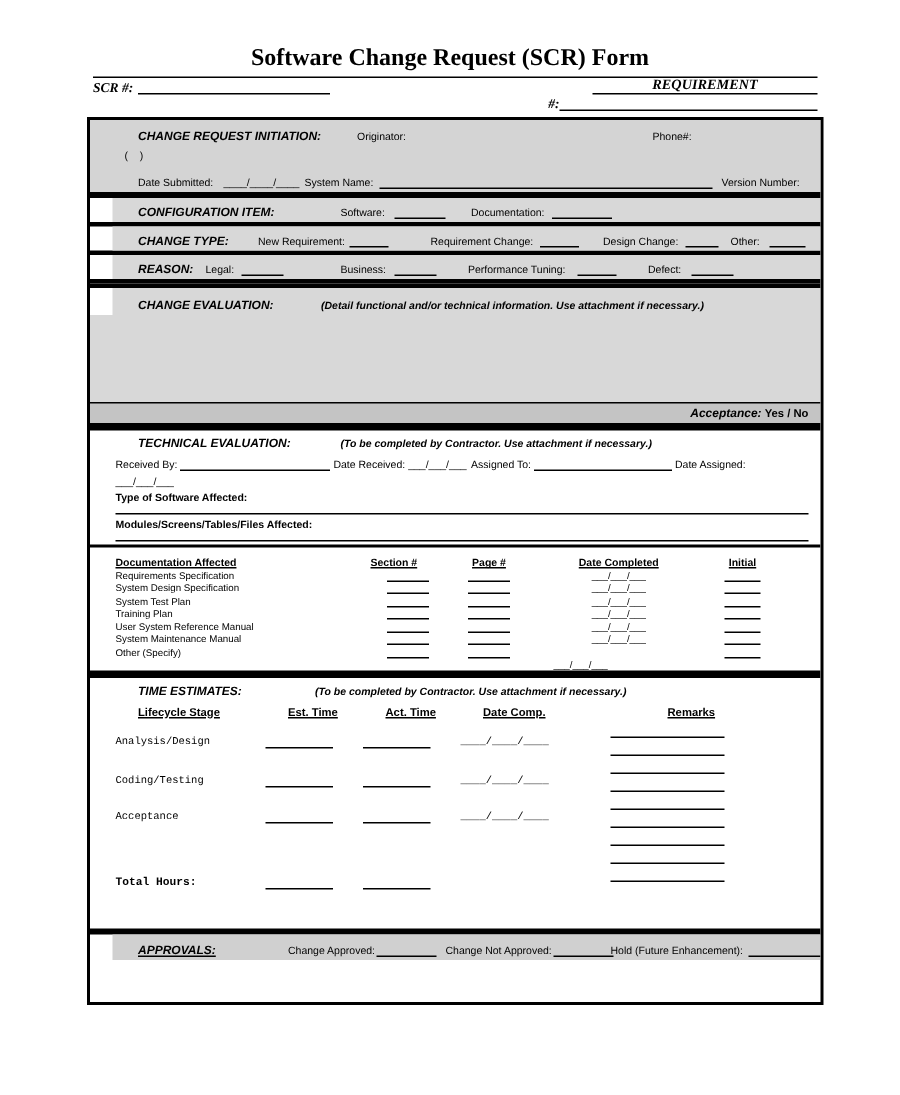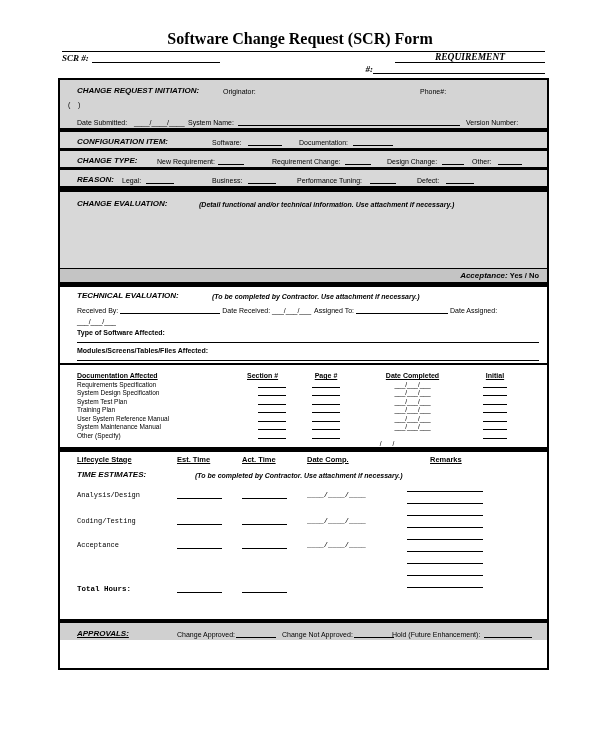--- a/index.html
+++ b/index.html
@@ -10,21 +10,21 @@
   .title-rule{position:absolute;top:51px;left:62px;right:55px;border-top:1px solid #000;height:0;}
   .subhead{position:absolute;top:52px;left:62px;right:55px;display:flex;align-items:flex-end;
            font-family:"Liberation Serif",serif;font-weight:bold;font-style:italic;font-size:9px;height:11px;}
   .sp{flex:1;}
   .req-box{width:150px;text-align:center;border-bottom:1px solid #000;font-size:9.5px;font-style:italic;}
   .req-num{position:absolute;top:64px;left:62px;right:55px;display:flex;justify-content:flex-end;align-items:flex-end;
            font-family:"Liberation Serif",serif;font-weight:bold;font-style:italic;font-size:9px;height:10px;}
   .bl{display:inline-block;border-bottom:1px solid #000;height:7px;}
   .form-box{position:absolute;left:58px;top:78px;width:487px;height:588px;border:2px solid #000;background:#fff;overflow:hidden;}
   .bar{background:#000;width:100%;}
-  .prow{position:relative;white-space:nowrap;font-size:7px;}
+  .prow{position:relative;white-space:nowrap;font-size:7px;margin-left:15px;}
   .abs{position:absolute;bottom:2px;}
   .h{font-weight:bold;font-style:italic;font-size:8px;}
   .hint{font-weight:bold;font-style:italic;font-size:7px;}
   .hint2{font-weight:bold;font-style:italic;font-size:6.5px;}
   .b{font-weight:bold;}
   .gray1{background:#d4d4d4;}
   .grayrow{background:#d8d8d8;}
   .descblank{background:#d8d8d8;height:58px;}
   .attach{background:#c4c4c4;border-top:1px solid #000;height:13px;text-align:right;padding-right:8px;
           font-size:7.5px;line-height:13px;white-space:nowrap;}
@@ -225,30 +225,30 @@
         <span class="bl cc" style="width:24px"></span>
       </div>
       <div style="height:8px;display:flex;align-items:flex-end">
         <span style="margin-left:292px">___/___/___</span>
       </div>
     </div>
 
     <div class="bar" style="height:5px"></div>
 
     <div>
+      <div class="prow" style="height:15px">
+        <span class="abs h" style="left:17px">TIME ESTIMATES:</span>
+        <span class="abs hint" style="left:135px">(To be completed by Contractor.  Use attachment if necessary.)</span>
+      </div>
       <div class="prow thead" style="height:14px">
         <span class="abs thh" style="left:17px">Lifecycle Stage</span>
         <span class="abs thh" style="left:117px">Est. Time</span>
         <span class="abs thh" style="left:182px">Act. Time</span>
         <span class="abs thh" style="left:247px">Date Comp.</span>
         <span class="abs thh" style="left:370px">Remarks</span>
-      </div>
-      <div class="prow" style="height:15px">
-        <span class="abs h" style="left:17px">TIME ESTIMATES:</span>
-        <span class="abs hint" style="left:135px">(To be completed by Contractor.  Use attachment if necessary.)</span>
       </div>
       <div class="tbody" style="height:138px">
         <div class="trow2" style="top:6px">
           <span class="abs2" style="left:17px">Analysis/Design</span>
           <span class="abs2 bl" style="left:117px;width:45px"></span>
           <span class="abs2 bl" style="left:182px;width:45px"></span>
           <span class="abs2" style="left:247px">____/____/____</span>
         </div>
         <div class="trow2" style="top:32px">
           <span class="abs2" style="left:17px">Coding/Testing</span>

